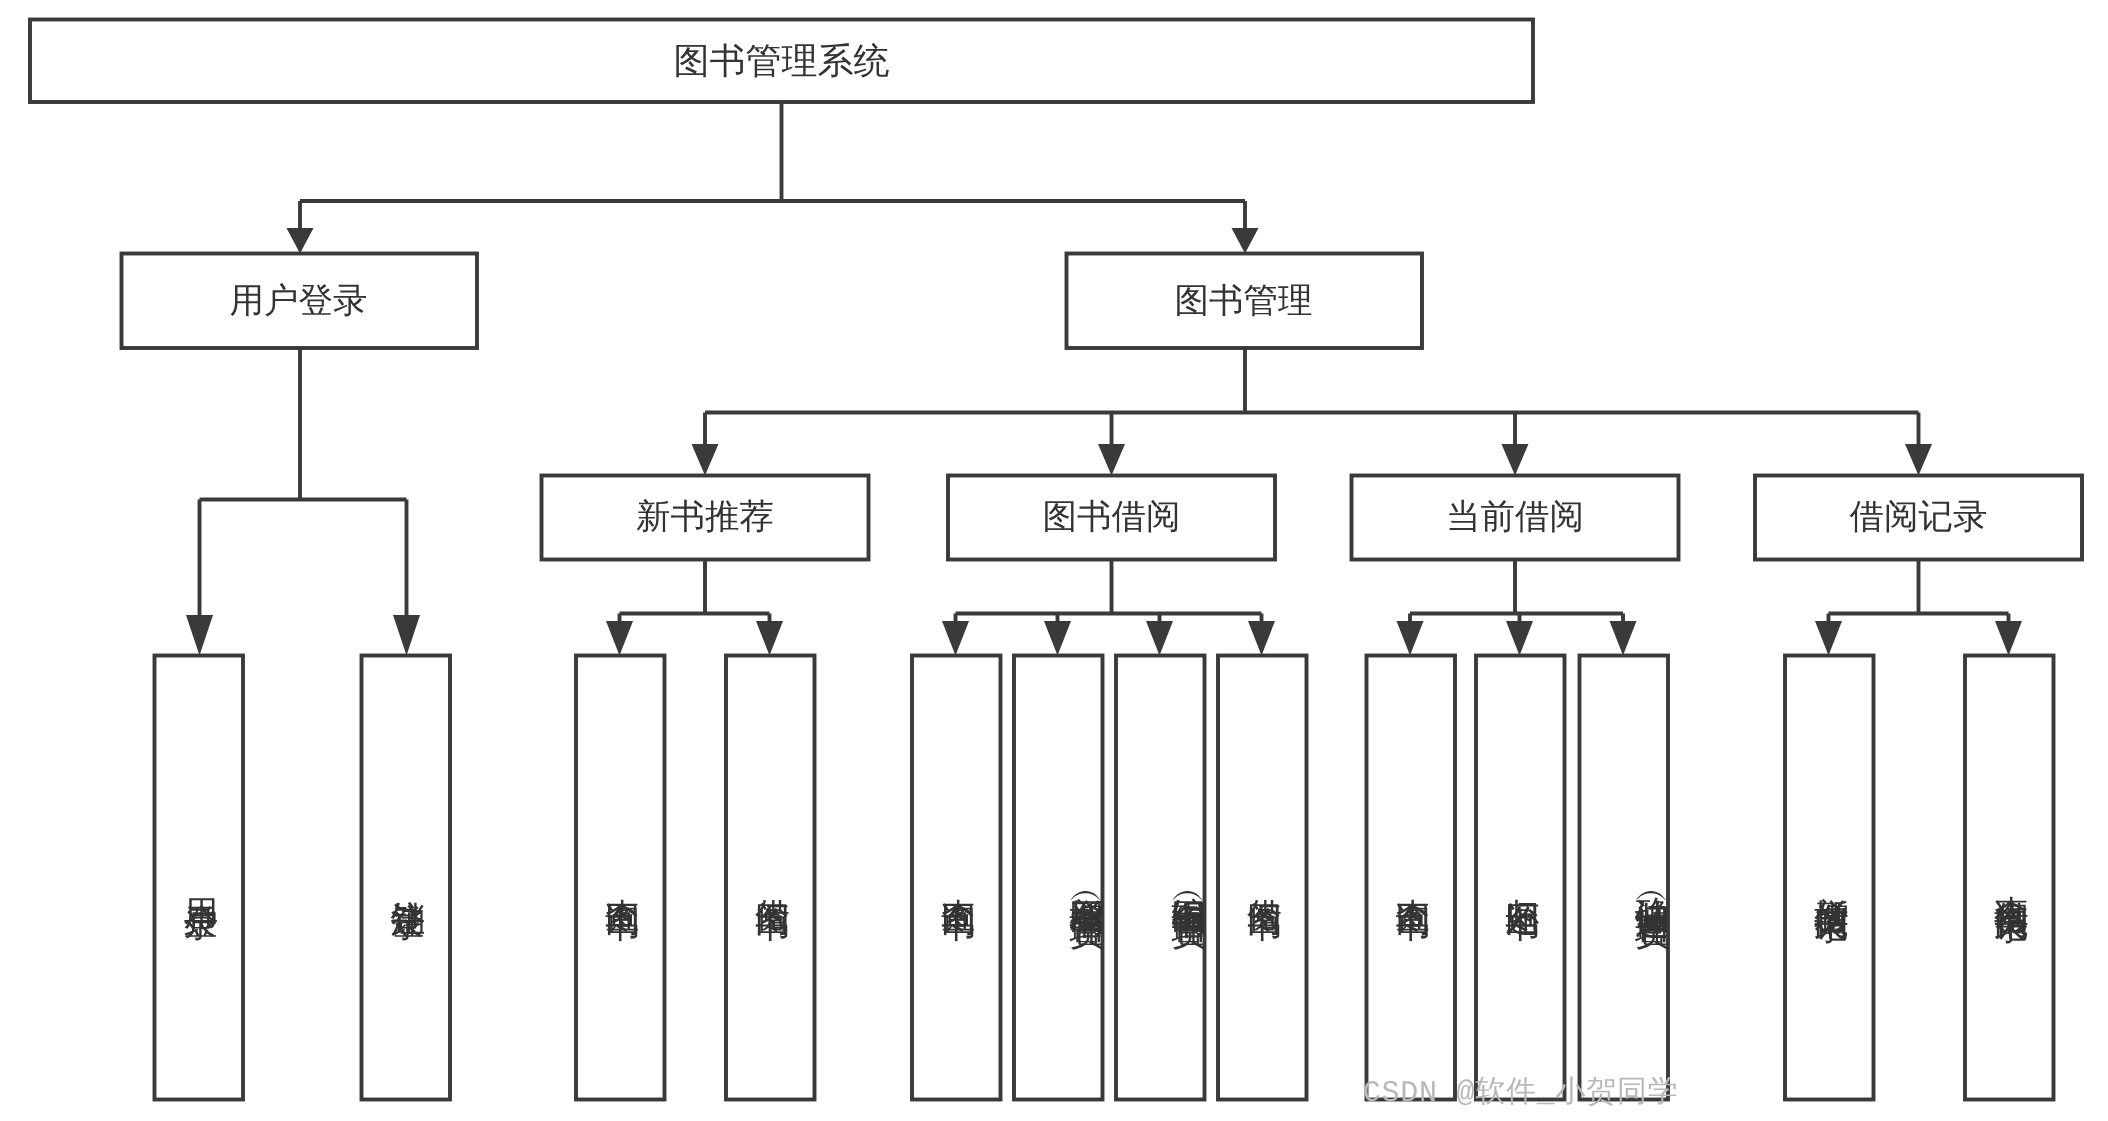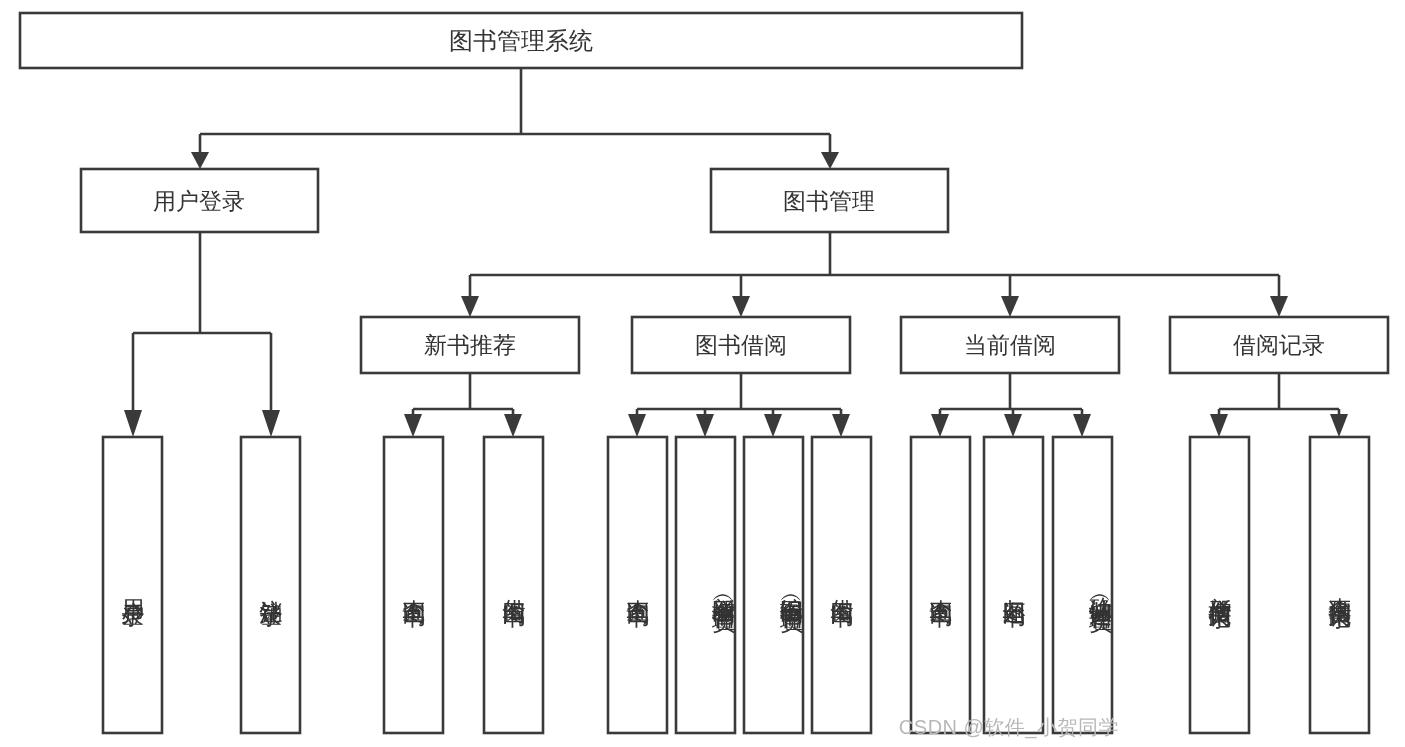--- a/index.html
+++ b/index.html
@@ -68,21 +68,21 @@
     display: flex;
     align-items: center;
     justify-content: center;
     white-space: nowrap;
     pointer-events: none;
   }
   .watermark {
     position: absolute;
     right: 8px;
     bottom: 6px;
-    font-family: Liberation Sans, sans-serif;
+    font-family: Liberation Mono, monospace;
     font-size: 20px;
     color: #b8b8b8;
     letter-spacing: 0.5px;
     white-space: nowrap;
   }
 </style>
 </head>
 <body>
 
 <div id="diagram-root">

